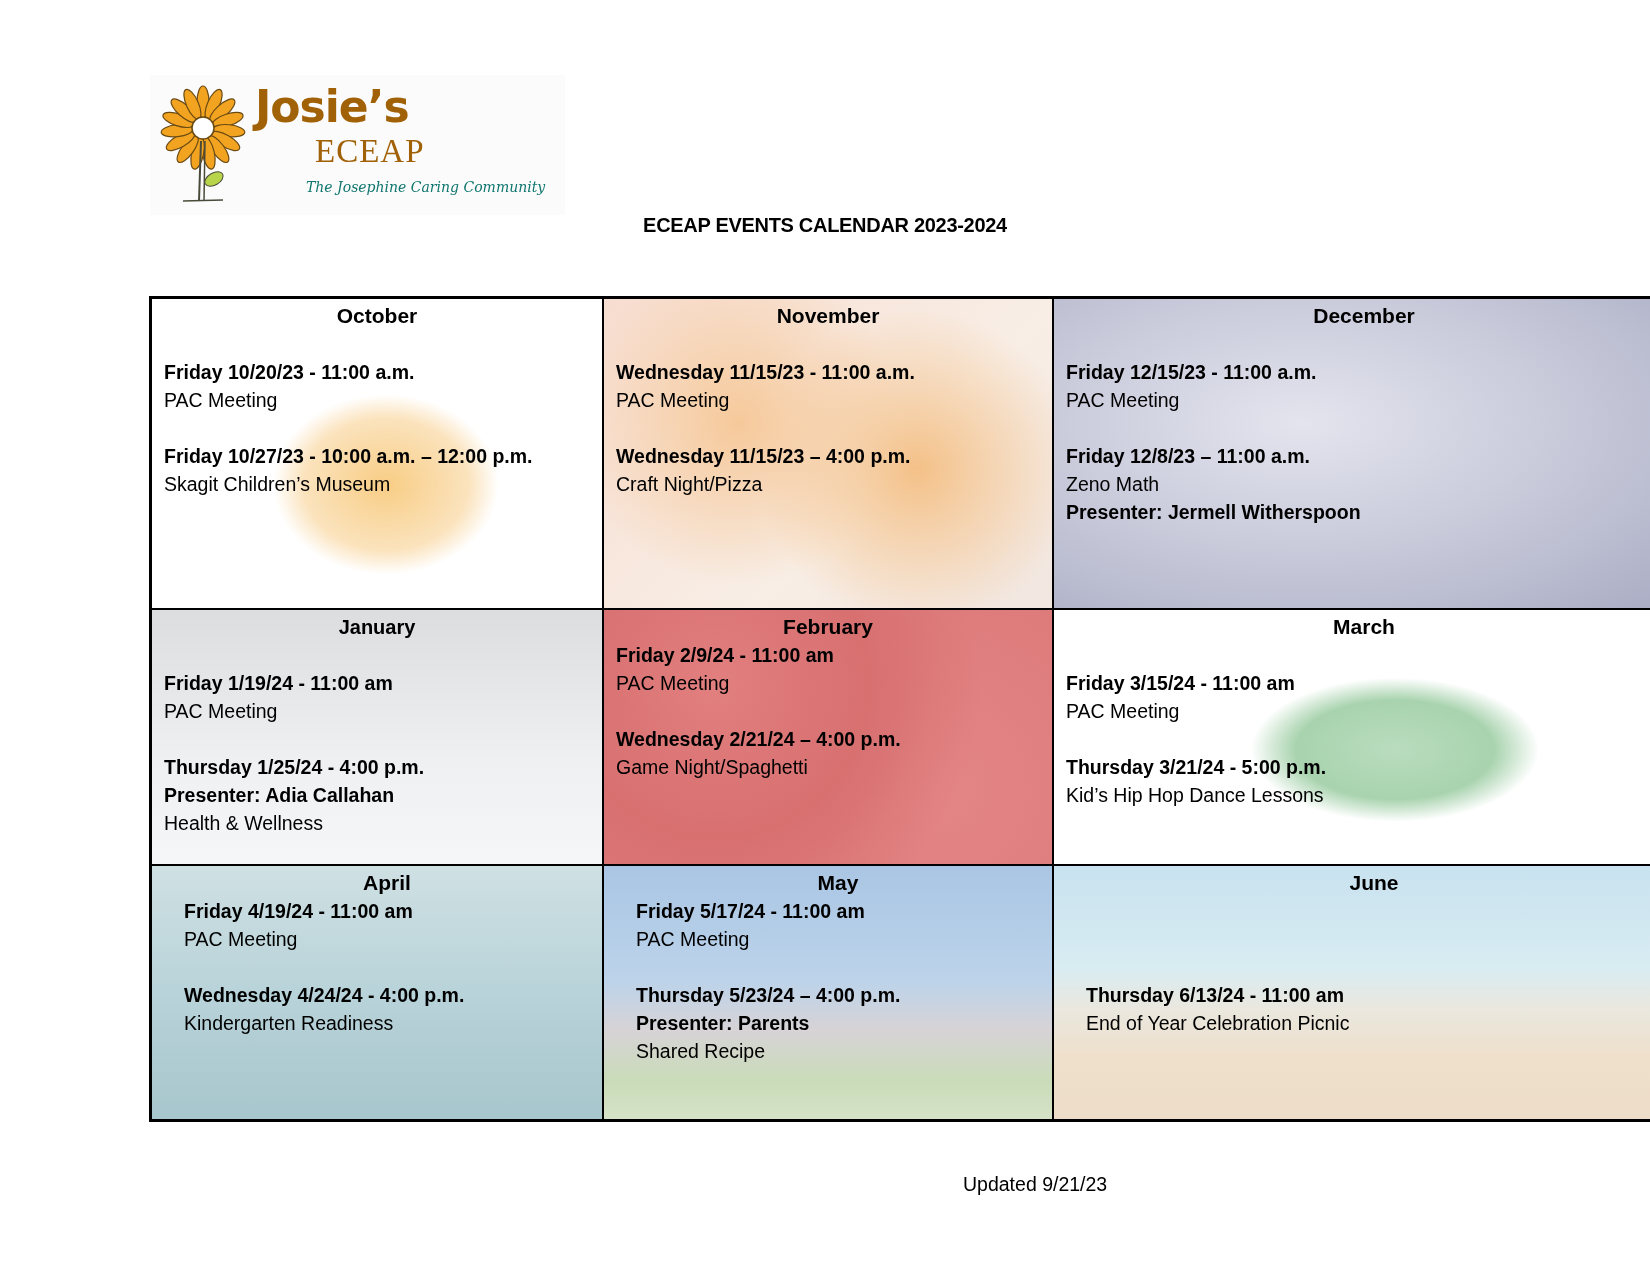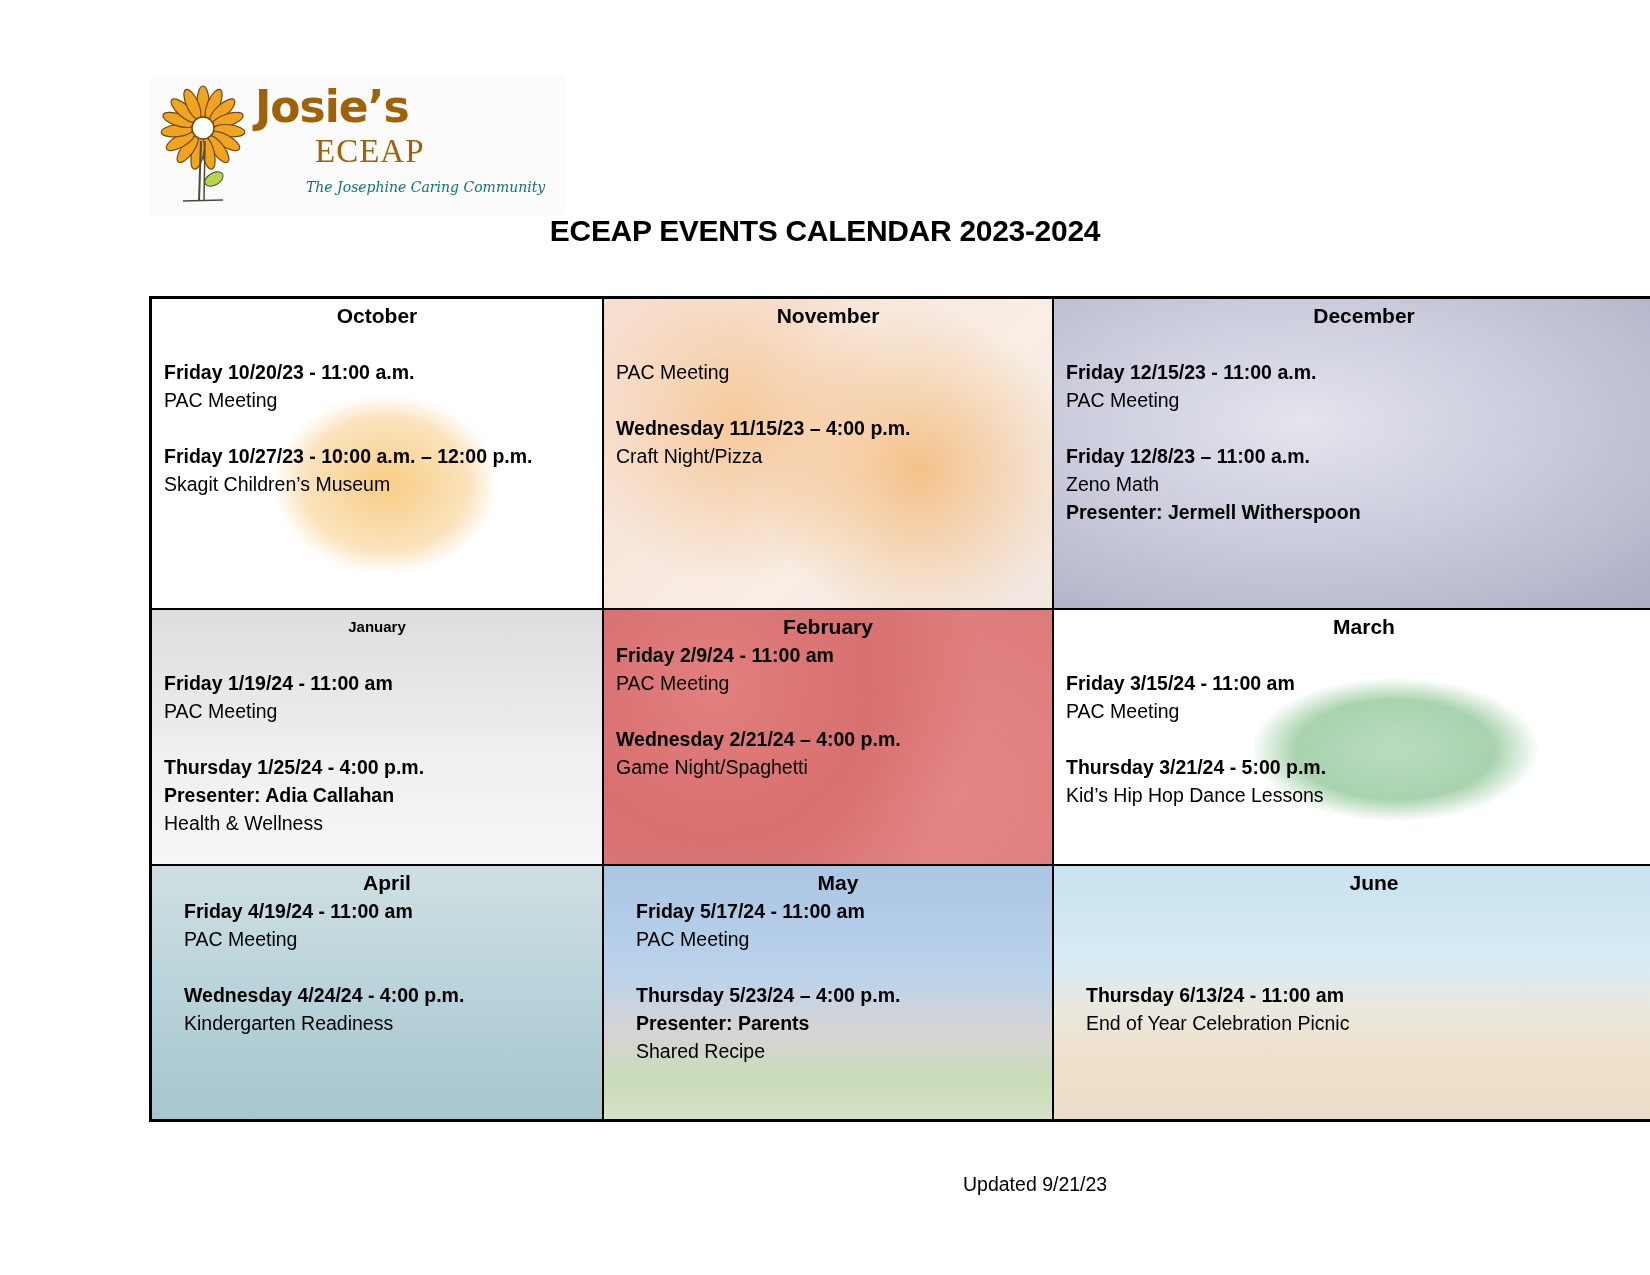--- a/index.html
+++ b/index.html
@@ -7,21 +7,21 @@
          font-family:"Liberation Sans", sans-serif; color:#000; }
   .logo { position:absolute; left:150px; top:75px; width:415px; height:140px; background:#fbfbfb; }
   .flower { position:absolute; left:8px; top:8px; width:90px; height:125px; }
   .logo-josies { position:absolute; left:105px; top:6px; font-family:"DejaVu Sans", sans-serif; font-weight:bold;
                  font-size:44px; color:#a16207; letter-spacing:-1px; }
   .logo-eceap { position:absolute; left:165px; top:58px; font-family:"Liberation Serif", serif; font-size:33px;
                 color:#a16207; letter-spacing:1px; }
   .logo-tag { position:absolute; left:156px; top:104px; font-family:"DejaVu Serif", serif; font-style:italic;
               font-size:14px; color:#0f766e; white-space:nowrap; }
   .title { position:absolute; left:0; width:1650px; top:214px; text-align:center; font-weight:bold;
-           font-size:30px; letter-spacing:-0.3px; }
+           font-size:20px; letter-spacing:-0.3px; }
   .grid { position:absolute; left:149px; top:296px; width:1528px; height:826px; border:3px solid #000;
           box-sizing:border-box; display:grid;
           grid-template-columns:452px 450px 1fr; grid-template-rows:311px 256px 1fr; }
   .cell { position:relative; border-right:2px solid #000; border-bottom:2px solid #000; overflow:hidden;
           padding:0 12px; box-sizing:border-box; }
   .cell.c3 { border-right:none; }
   .cell.r3 { border-bottom:none;padding-left:32px; }
   .bg { position:absolute; inset:0; z-index:0; }
   .content { position:relative; z-index:1; }
   .month { text-align:center; font-weight:bold; font-size:21px; line-height:28px; padding-top:3px; }
@@ -98,20 +98,21 @@
       </div>
     </div>
   </div>
 
   <div class="cell">
     <div class="bg bg-nov"></div>
     <div class="content">
       <div class="month">November</div>
       <div class="gap-lg"></div>
       <div class="event">
+        <div class="when">Wednesday 11/15/23 - 11:00 a.m.</div>
         <div>PAC Meeting</div>
       </div>
       <div class="gap-lg"></div>
       <div class="event">
         <div class="when">Wednesday 11/15/23 – 4:00 p.m.</div>
         <div>Craft Night/Pizza</div>
       </div>
     </div>
   </div>
 
@@ -129,21 +130,21 @@
         <div class="when">Friday 12/8/23 – 11:00 a.m.</div>
         <div>Zeno Math</div>
         <div class="when">Presenter: Jermell Witherspoon</div>
       </div>
     </div>
   </div>
 
   <div class="cell">
     <div class="bg bg-jan"></div>
     <div class="content">
-      <div class="month" style="font-size:15px;">January</div>
+      <div class="month" style="font-size:20px;">January</div>
       <div class="gap-lg"></div>
       <div class="event">
         <div class="when">Friday 1/19/24 - 11:00 am</div>
         <div>PAC Meeting</div>
       </div>
       <div class="gap-lg"></div>
       <div class="event">
         <div class="when">Thursday 1/25/24 - 4:00 p.m.</div>
         <div class="when">Presenter: Adia Callahan</div>
         <div>Health &amp; Wellness</div>

